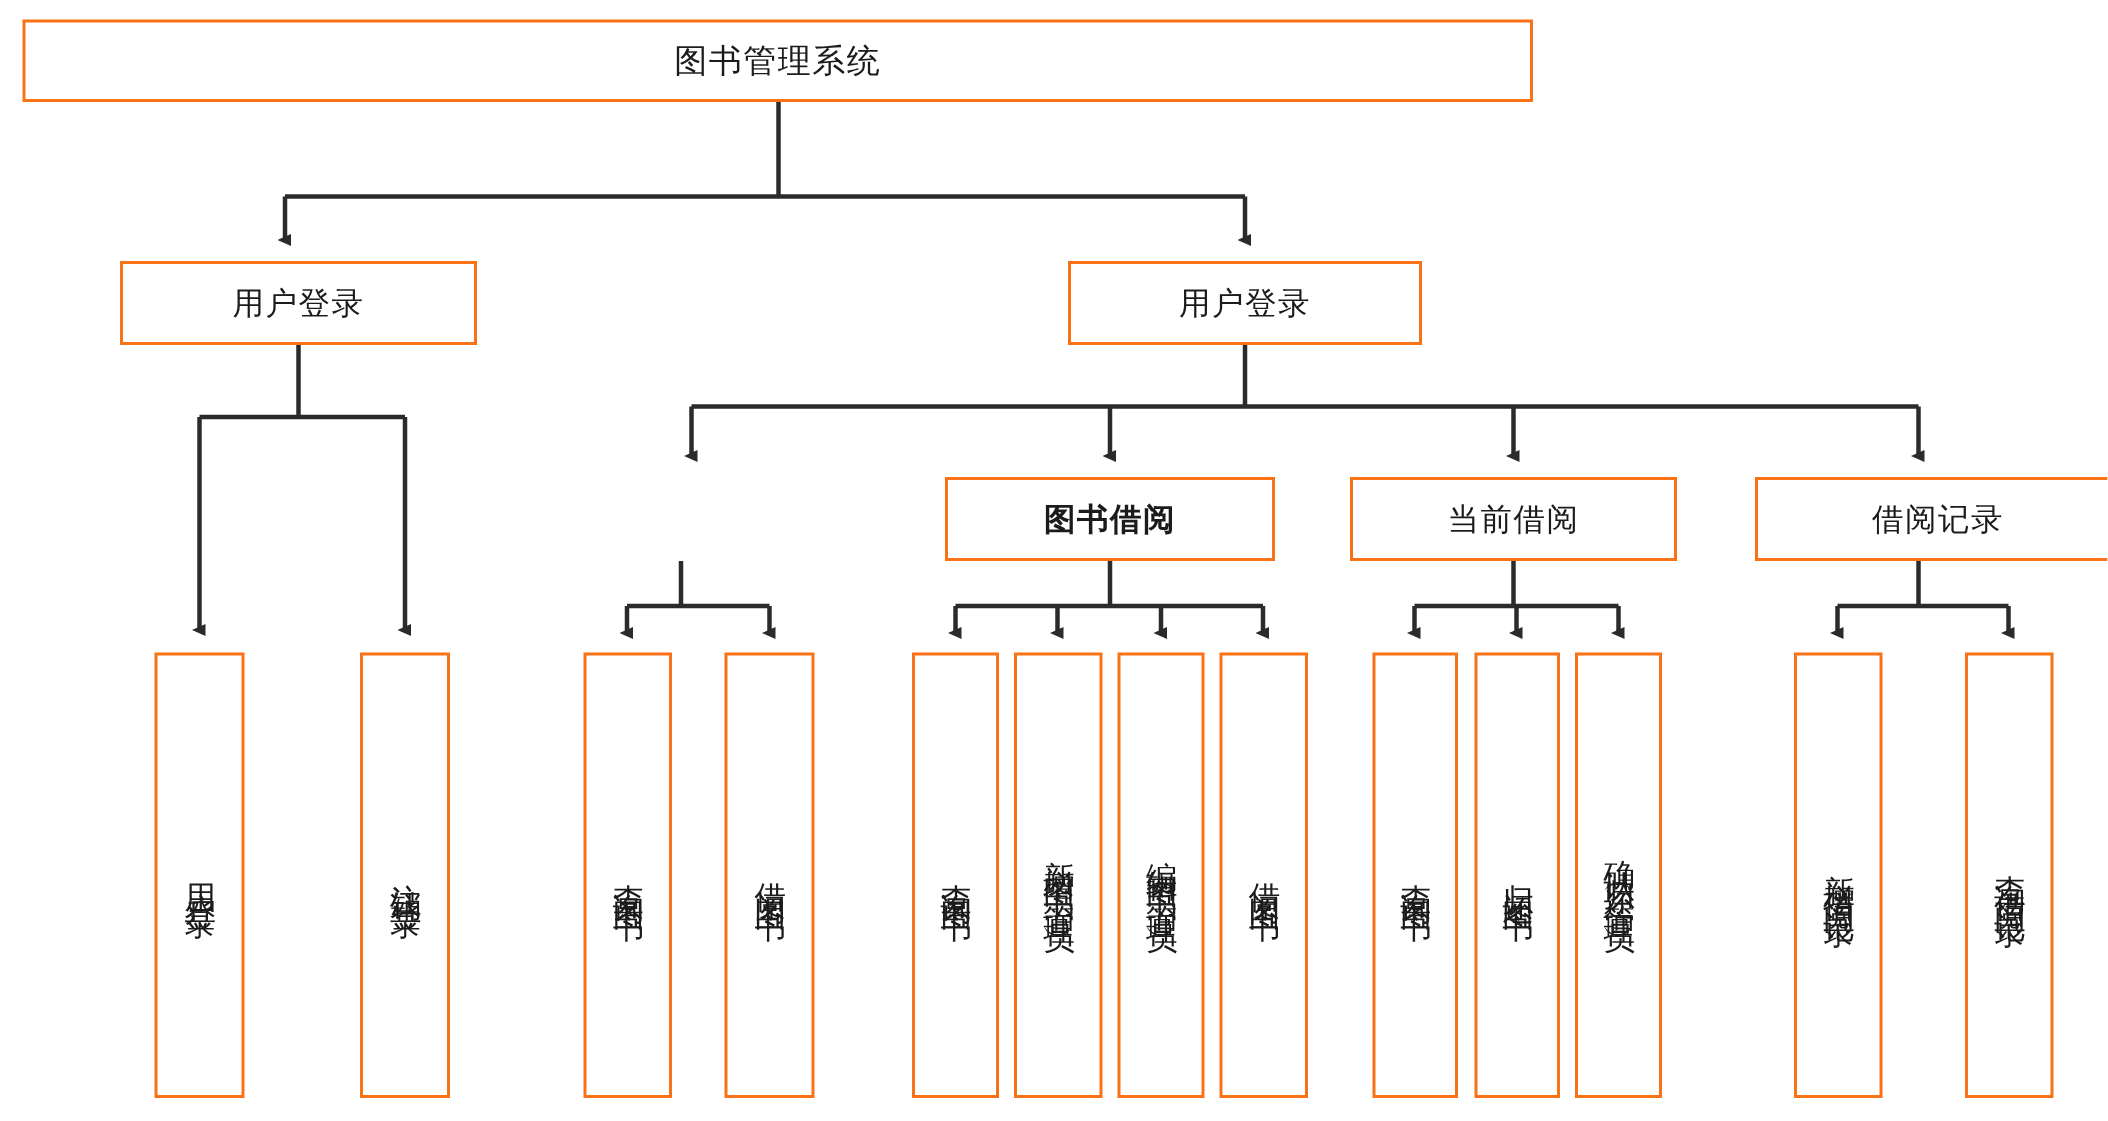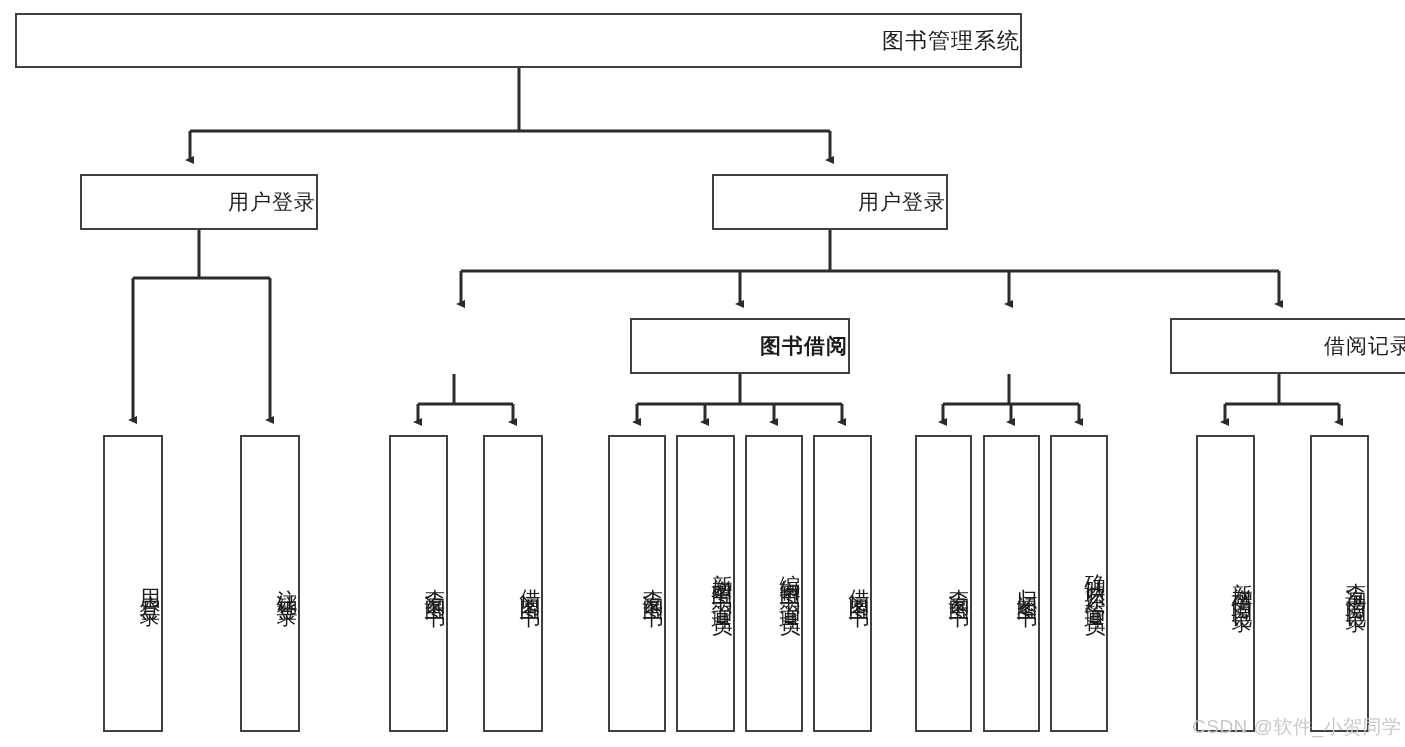--- a/index.html
+++ b/index.html
@@ -21,25 +21,25 @@
     position: absolute;
     left: 0;
     top: 0;
     width: 1405px;
     height: 747px;
     pointer-events: none;
   }
   .node {
     position: absolute;
     box-sizing: border-box;
-    border: 2px solid #404040;
+    border: 2px solid #f97316;
     background: #ffffff;
     display: flex;
     align-items: center;
-    justify-content: flex-end;
+    justify-content: center;
     color: #1b1b1b;
   }
   .node.h {
     font-size: 21px;
     letter-spacing: 1px;
   }
   .node.v {
     font-size: 21px;
     padding: 6px 0;
   }
@@ -123,20 +123,23 @@
   <div class="node h" style="left: 80px; top: 174px; width: 238px; height: 56px;">
     <span>用户登录</span>
   </div>
   <div class="node h" style="left: 712px; top: 174px; width: 236px; height: 56px;">
     <span>用户登录</span>
   </div>
 
   <div class="node h" style="left: 630px; top: 318px; width: 220px; height: 56px; font-weight: bold;">
     <span>图书借阅</span>
   </div>
+  <div class="node h" style="left: 900px; top: 318px; width: 218px; height: 56px;">
+    <span>当前借阅</span>
+  </div>
   <div class="node h" style="left: 1170px; top: 318px; width: 244px; height: 56px;">
     <span>借阅记录</span>
   </div>
 
   <div class="node v" style="left: 103px; top: 435px; width: 60px; height: 297px;">
     <span class="vtext">用户登录</span>
   </div>
   <div class="node v" style="left: 240px; top: 435px; width: 60px; height: 297px;">
     <span class="vtext">注销登录</span>
   </div>
@@ -167,17 +170,14 @@
   <div class="node v" style="left: 1050px; top: 435px; width: 58px; height: 297px;">
     <span class="vtext">确认归还（管理员）</span>
   </div>
   <div class="node v" style="left: 1196px; top: 435px; width: 59px; height: 297px;">
     <span class="vtext">新增借阅记录</span>
   </div>
   <div class="node v" style="left: 1310px; top: 435px; width: 59px; height: 297px;">
     <span class="vtext">查询借阅记录</span>
   </div>
 
-  <div class="watermark" style="left: 1192px; top: 714px;">
-    <span>CSDN @软件_小贺同学</span>
-  </div>
 
 </div>
 
 </body></html>

